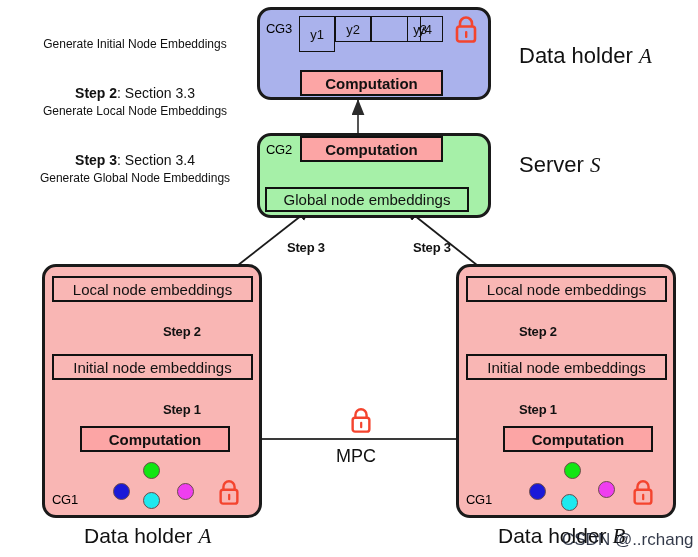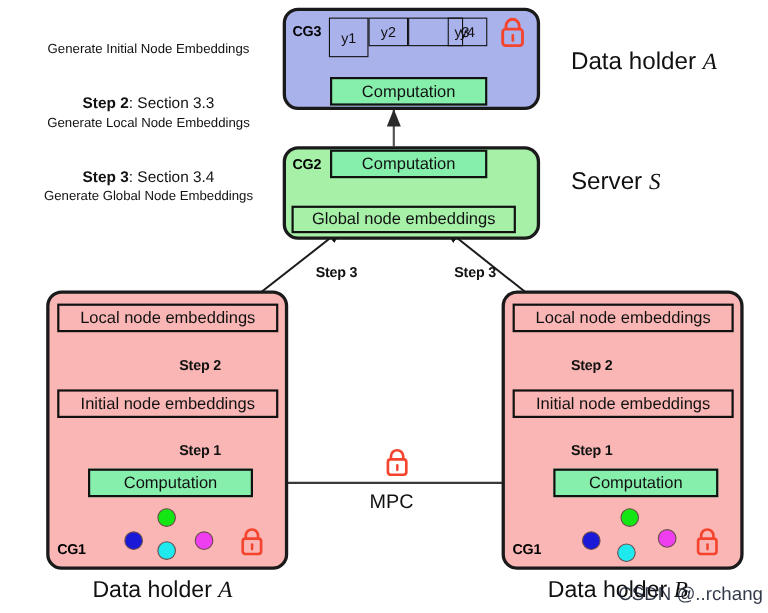--- a/index.html
+++ b/index.html
@@ -7,27 +7,27 @@
        font-family:"Liberation Sans","DejaVu Sans",sans-serif;color:#111;}
   .stage{position:absolute;left:0;top:0;width:698px;height:557px;}
   svg.wires{position:absolute;left:0;top:0;width:698px;height:557px;pointer-events:none;}
 
   
   .panel{position:absolute;border:3px solid #1a1a1a;border-radius:14px;box-sizing:border-box;}
   .panel.blue{background:#aab2ec;}
   .panel.green{background:#a6f0a8;}
   .panel.pink{background:#f9b6b4;}
 
-  .cgtag{position:absolute;font-weight:bold;font-size:13px;letter-spacing:-0.3px;color:#000;}
+  .cgtag{position:absolute;font-weight:normal;font-size:13px;letter-spacing:-0.3px;color:#000;}
 
   
   .ibox{position:absolute;box-sizing:border-box;border:2px solid #111;
         display:flex;align-items:center;justify-content:center;
         font-size:15px;color:#111;white-space:nowrap;}
-  .ibox.gray{background:#86efac;}
+  .ibox.gray{background:#fca5a5;font-weight:bold;}
   .ibox.clear{background:transparent;}
   .ycell{position:absolute;box-sizing:border-box;border:1.5px solid #111;
          display:flex;align-items:center;justify-content:center;font-size:13px;}
 
   
   .txt{position:absolute;white-space:nowrap;}
   .steptitle{font-size:14px;text-align:center;}
   .steptitle b{font-weight:bold;}
   .stepsub{font-size:12px;text-align:center;}
   .bigLabel{font-size:22px;}

